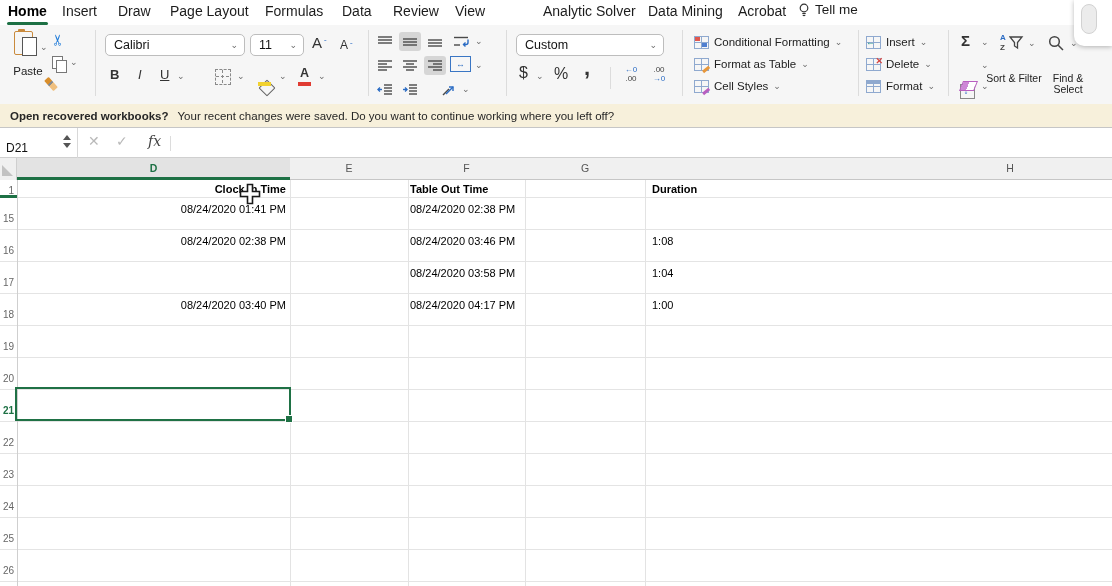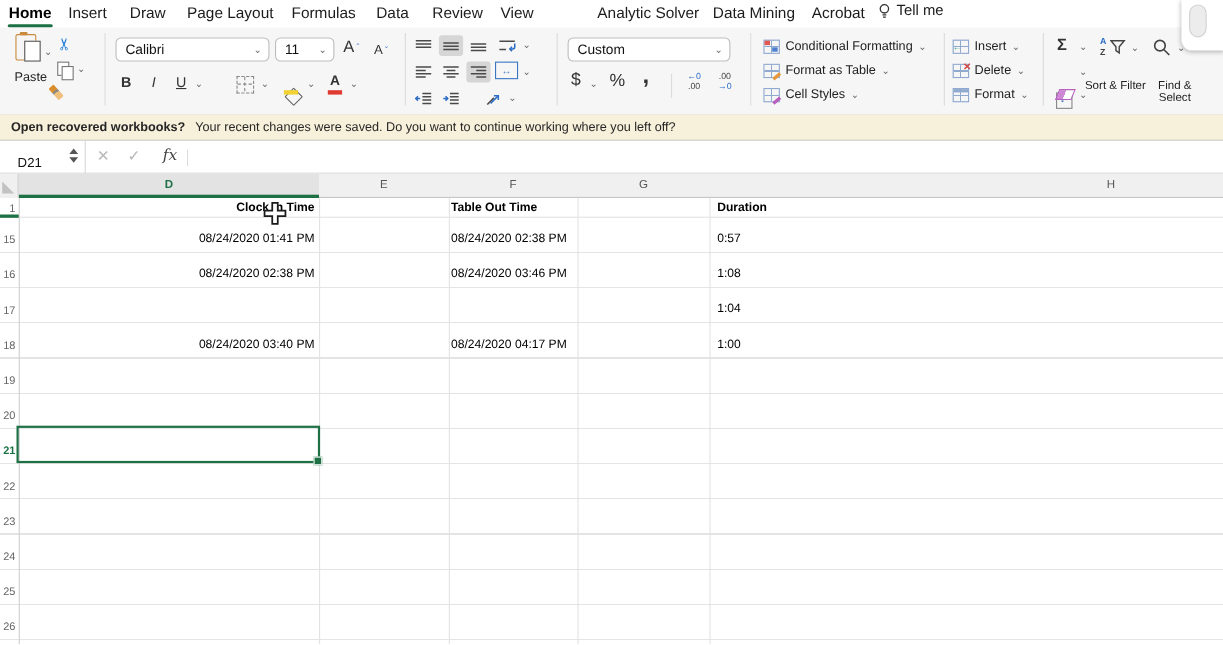--- a/index.html
+++ b/index.html
@@ -74,21 +74,21 @@
   
   .notif{position:absolute;left:0;top:104px;width:1112px;height:24px;background:#F7F0DB;
          border-bottom:1px solid #C6C6C6;display:flex;align-items:center;font-size:11.5px;color:#262626;box-sizing:border-box;}
   .notif b{margin-left:10px;font-weight:700;}
   .notif span{margin-left:9px;}
 
   
   .fbar{position:absolute;left:0;top:128px;width:1112px;height:30px;background:#fff;
         border-bottom:1px solid #D0D0D0;box-sizing:border-box;}
   .namebox{position:absolute;left:0;top:0;width:78px;height:39px;border-right:1px solid #D8D8D8;
-           display:flex;align-items:center;padding-left:16px;font-size:12px;color:#111;box-sizing:border-box;}
+           display:flex;align-items:center;padding-left:6px;font-size:12px;color:#111;box-sizing:border-box;}
   .stepper{position:absolute;left:63px;top:7px;display:flex;flex-direction:column;gap:3px;}
   .stepper .up{width:0;height:0;border-left:4px solid transparent;border-right:4px solid transparent;border-bottom:5px solid #555;}
   .stepper .dn{width:0;height:0;border-left:4px solid transparent;border-right:4px solid transparent;border-top:5px solid #555;}
   .fbtn{position:absolute;top:5px;font-size:14px;color:#B9B9B9;}
   .fx{position:absolute;left:148px;top:5px;font-family:"DejaVu Serif",serif;font-style:italic;font-size:14px;color:#444;}
   .minidiv{position:absolute;left:170px;top:8px;height:15px;width:1px;background:#DCDCDC;}
 
   
   .grid{position:absolute;left:0;top:158px;width:1112px;height:428px;background:#fff;font-size:11px;color:#000;}
   .colhdr{position:absolute;left:0;top:0;width:1112px;height:22px;background:#F0F0F0;border-bottom:1px solid #C6C6C6;box-sizing:border-box;}
@@ -99,21 +99,21 @@
   .cornercell{position:absolute;left:0;top:0;width:17px;height:22px;background:#F0F0F0;border-right:1px solid #CFCFCF;box-sizing:border-box;}
   .cornertri{position:absolute;left:2px;top:7px;width:0;height:0;border-left:11px solid #C2C2C2;border-top:11px solid transparent;}
   .vline{position:absolute;top:0;bottom:0;width:1px;background:#E3E3E3;}
   .rowhdrline{position:absolute;left:17px;top:0;bottom:0;width:1px;background:#CFCFCF;}
   .rowsbg{position:absolute;left:0;right:0;top:40px;bottom:0;
           background:repeating-linear-gradient(to bottom,transparent 0 31px,#E4E4E4 31px 32px);}
   .r1line{position:absolute;left:0;right:0;top:39px;height:1px;background:#E4E4E4;}
   .rh{position:absolute;left:0;width:16px;display:flex;align-items:flex-end;justify-content:flex-end;
       padding-right:2px;padding-bottom:6px;font-size:10px;color:#666;box-sizing:border-box;}
   .rh.sel{color:#1E7145;font-weight:700;}
-  .cell{position:absolute;display:flex;align-items:flex-end;box-sizing:border-box;padding-bottom:7px;white-space:nowrap;}
+  .cell{position:absolute;display:flex;align-items:flex-end;box-sizing:border-box;padding-bottom:15px;white-space:nowrap;}
   .cd{left:17px;width:271px;justify-content:flex-end;padding-right:2px;}
   .cf2{left:408px;width:160px;padding-left:2px;}
   .ch2{left:645px;width:200px;padding-left:7px;}
   .hdrcell{font-weight:700;padding-bottom:3px;}
   .hiddenrows{position:absolute;left:0;top:37px;width:17px;height:3px;background:#1E7145;}
   .selbox{position:absolute;left:15px;top:229px;width:276px;height:34px;border:2px solid #1F7145;box-sizing:border-box;}
   .selbox::after{content:"";position:absolute;right:-4px;bottom:-4px;width:6px;height:6px;background:#1F7145;border:1px solid #fff;}
 
   
   .cornerpanel{position:absolute;right:0;top:0;width:38px;height:46px;background:#fff;
@@ -468,24 +468,24 @@
     <div class="rh" style="top:360px;height:32px">25</div>
     <div class="rh" style="top:392px;height:32px">26</div>
     <div class="hiddenrows"></div>
 
     <div class="cell cd hdrcell" style="top:22px;height:18px">Clock In Time</div>
     <div class="cell cf2 hdrcell" style="top:22px;height:18px">Table Out Time</div>
     <div class="cell ch2 hdrcell" style="top:22px;height:18px">Duration</div>
 
     <div class="cell cd" style="top:40px;height:32px">08/24/2020 01:41 PM</div>
     <div class="cell cf2" style="top:40px;height:32px">08/24/2020 02:38 PM</div>
-    <div class="cell ch2" style="top:40px;height:32px">0:57</div>
     <div class="cell cd" style="top:72px;height:32px">08/24/2020 02:38 PM</div>
     <div class="cell cf2" style="top:72px;height:32px">08/24/2020 03:46 PM</div>
     <div class="cell ch2" style="top:72px;height:32px">1:08</div>
+    <div class="cell cf2" style="top:104px;height:32px">08/24/2020 03:58 PM</div>
     <div class="cell ch2" style="top:104px;height:32px">1:04</div>
     <div class="cell cd" style="top:136px;height:32px">08/24/2020 03:40 PM</div>
     <div class="cell cf2" style="top:136px;height:32px">08/24/2020 04:17 PM</div>
     <div class="cell ch2" style="top:136px;height:32px">1:00</div>
 
     <div class="selbox"></div>
 
     <svg class="cursor" width="22" height="22" viewBox="0 0 22 22">
       <path d="M8.5 1.5 h5 v7 h7 v5 h-7 v7 h-5 v-7 h-7 v-5 h7 z" fill="#fff" stroke="#1a1a1a" stroke-width="1.6"></path>
     </svg>

